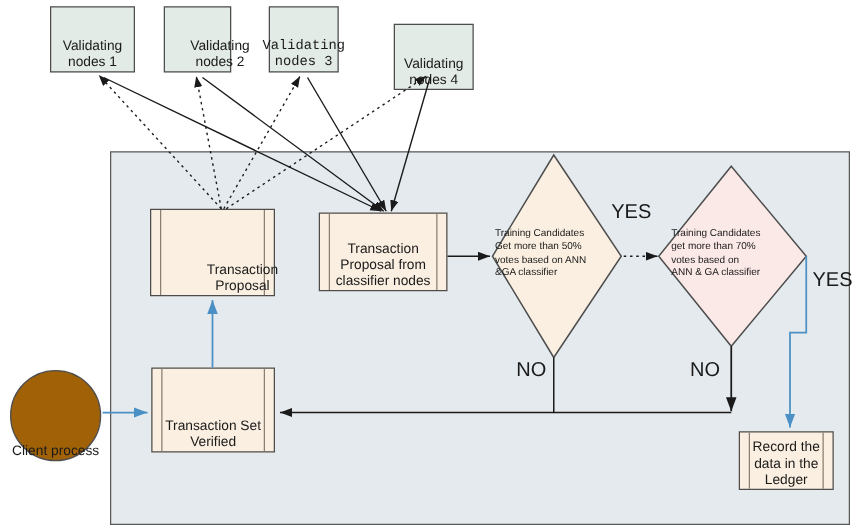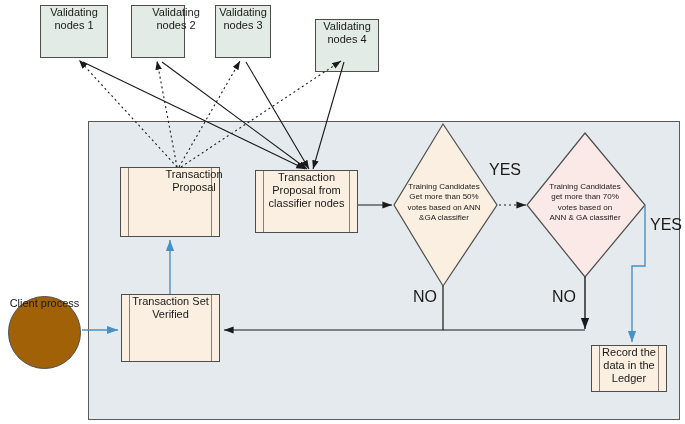--- a/index.html
+++ b/index.html
@@ -1,47 +1,47 @@
 <!DOCTYPE html>
 <html><head>
 <meta charset="utf-8">
 <style>
   html,body{margin:0;padding:0;background:#ffffff;}
   body{width:685px;height:424px;position:relative;overflow:hidden;
        font-family:"Liberation Sans","DejaVu Sans",sans-serif;color:#1a1a1a;}
   #canvas{position:absolute;left:0;top:0;width:685px;height:424px;}
   svg.layer{position:absolute;left:0;top:0;width:685px;height:424px;pointer-events:none;}
-  .node{position:absolute;box-sizing:border-box;display:flex;align-items:flex-start;
+  .node{position:absolute;box-sizing:border-box;display:flex;align-items:flex-end;
         justify-content:center;text-align:center;line-height:1.18;}
   .vnode{background:#e3ebe6;border:1px solid #4d4d4d;font-size:11px;color:#1a1a1a;}
   .container-box{position:absolute;background:#e4eaee;border:1px solid #5a5a5a;}
   .proc{background:#faefe0;border:1px solid #4d4d4d;font-size:11px;}
   .proc .bar{position:absolute;top:0;bottom:0;width:1px;background:#8a7f72;}
   .proc .bar.l{left:7px;}
   .proc .bar.r{right:7px;}
   .proc .lbl{position:relative;z-index:2;padding:0 10px;}
   .circle{background:#a16207;border:1px solid #4d4d4d;border-radius:50%;font-size:11px;}
-  .dtext{position:absolute;text-align:center;font-size:8px;line-height:1.3;
+  .dtext{position:absolute;text-align:left;font-size:8px;line-height:1.3;
          z-index:5;color:#1a1a1a;pointer-events:none;}
   .edgelbl{position:absolute;font-size:16px;color:#1a1a1a;z-index:6;}
 </style>
 </head>
 <body>
 
 <div id="canvas">
 
   <div class="container-box" style="left:88px;top:121px;width:590px;height:297px;"></div>
 
   <div class="node vnode" style="left:40px;top:5px;width:68px;height:53px;">
     <span>Validating nodes 1</span>
   </div>
   <div class="node vnode" style="left:131px;top:5px;width:54px;height:53px;padding-left:36px;">
     <span>Validating nodes 2</span>
   </div>
-  <div class="node vnode" style="left:215px;top:5px;width:56px;height:53px;">
+  <div class="node vnode" style="left:215px;top:5px;width:56px;height:53px;font-family:Liberation Mono, monospace;">
     <span>Validating nodes 3</span>
   </div>
   <div class="node vnode" style="left:315px;top:19px;width:64px;height:53px;">
     <span>Validating nodes 4</span>
   </div>
 
   <div class="node proc" style="left:120px;top:167px;width:100px;height:70px;padding-left:48px;">
     <span class="bar l"></span>
     <span class="bar r"></span>
     <span class="lbl">Transaction Proposal</span>

